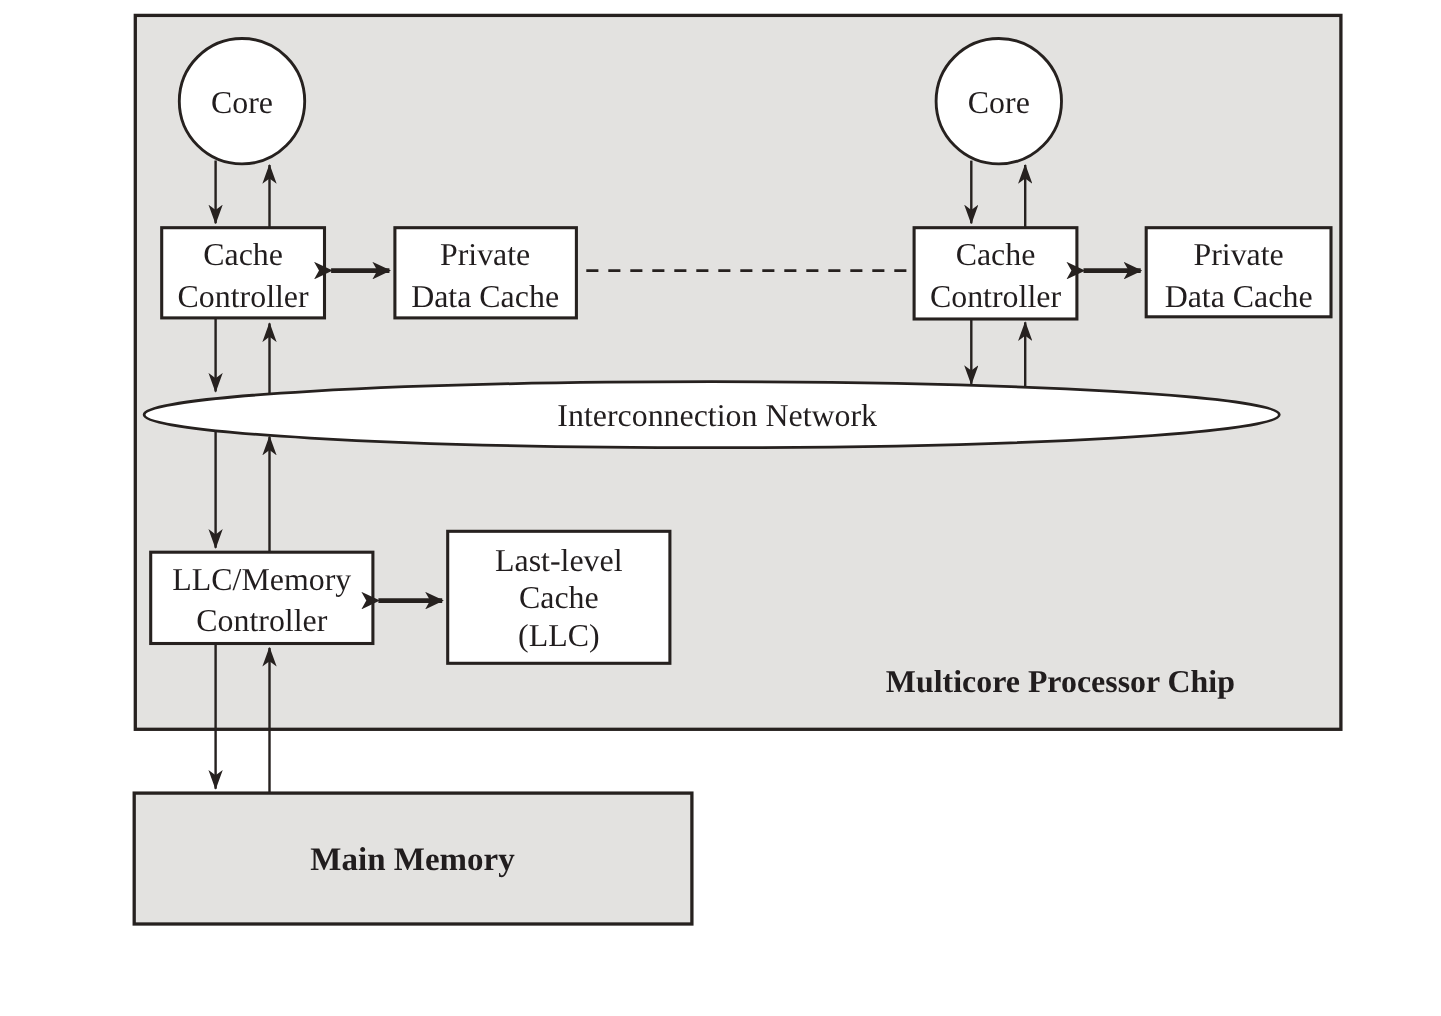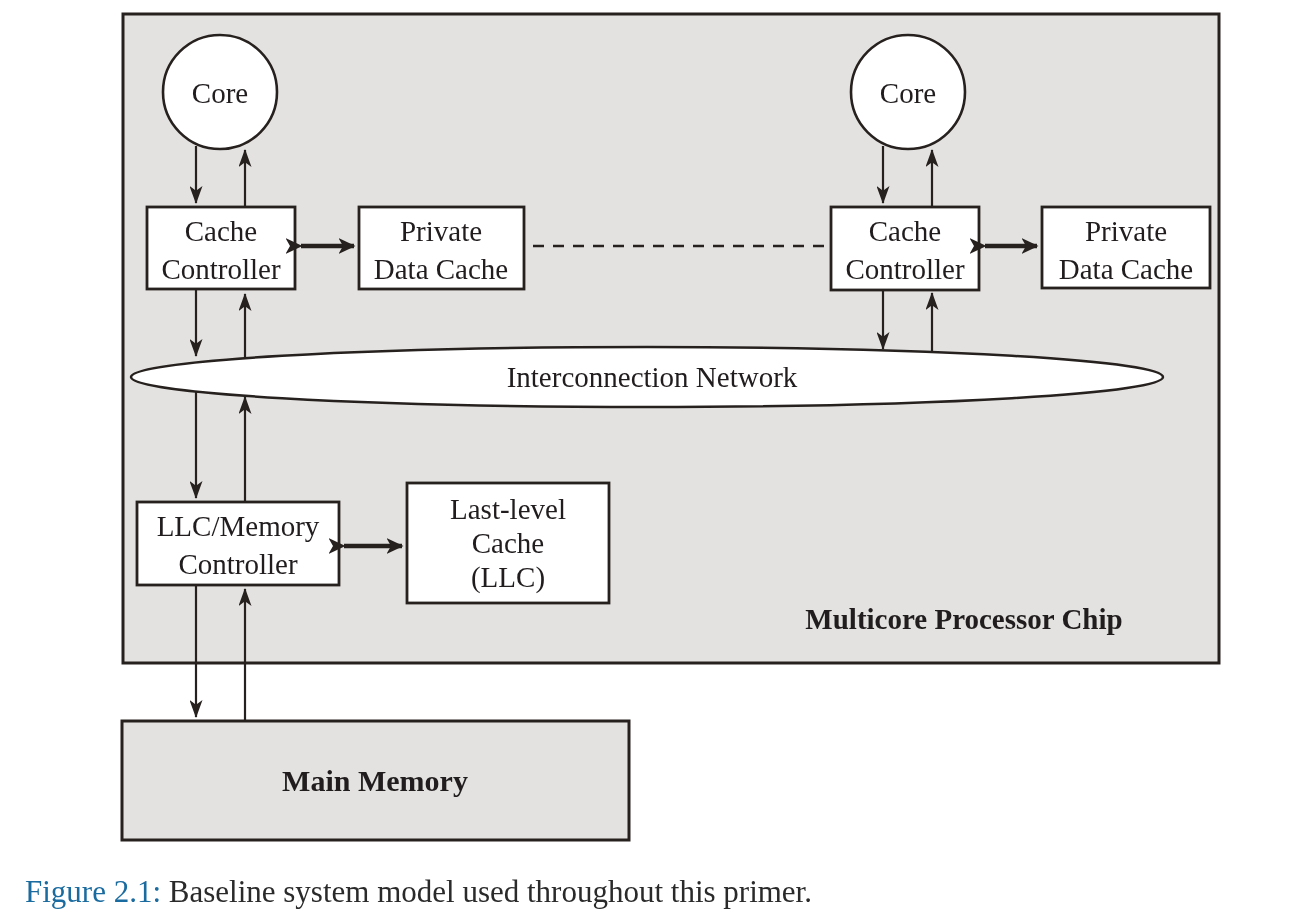--- a/index.html
+++ b/index.html
@@ -114,15 +114,14 @@
 
     <text x="496" y="519" text-anchor="middle" class="node-label">Last-level</text>
     <text x="496" y="553" text-anchor="middle" class="node-label">Cache</text>
     <text x="496" y="587" text-anchor="middle" class="node-label">(LLC)</text>
 
     <text x="952" y="629" text-anchor="middle" class="bold-label">Multicore Processor Chip</text>
 
     <text x="363" y="791" text-anchor="middle" class="mm-label">Main Memory</text>
   </svg>
 
-  <p class="caption"><span class="fig-label">Figure 2.1:</span> <span>Baseline system model used throughout this primer.</span></p>
 
 </div>
 
 </body></html>

